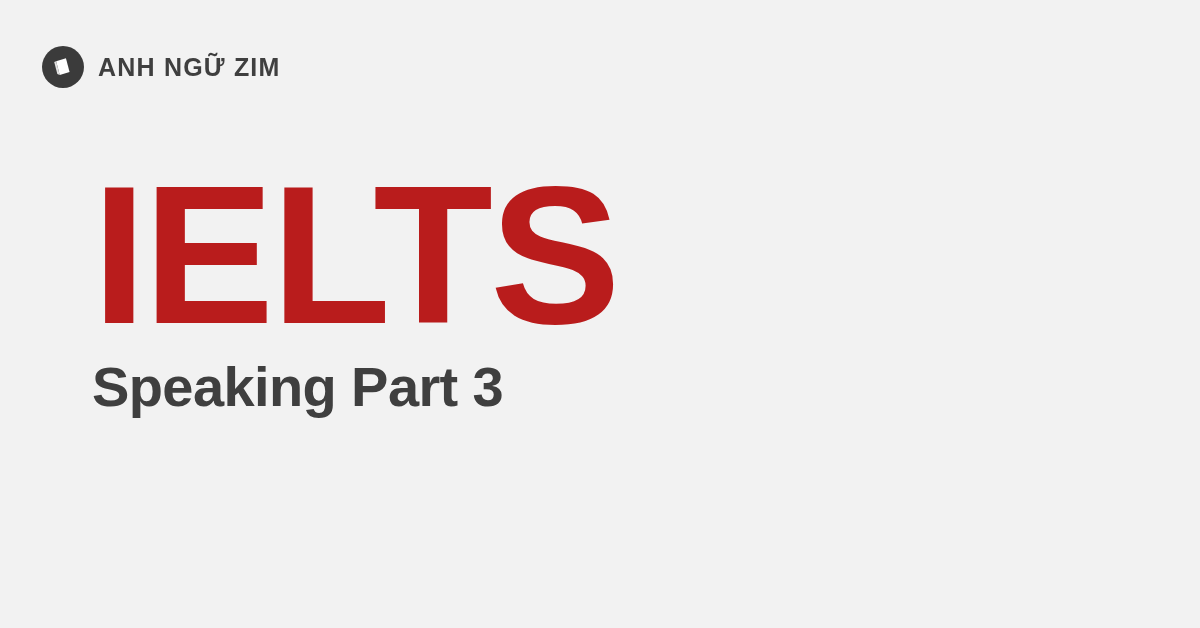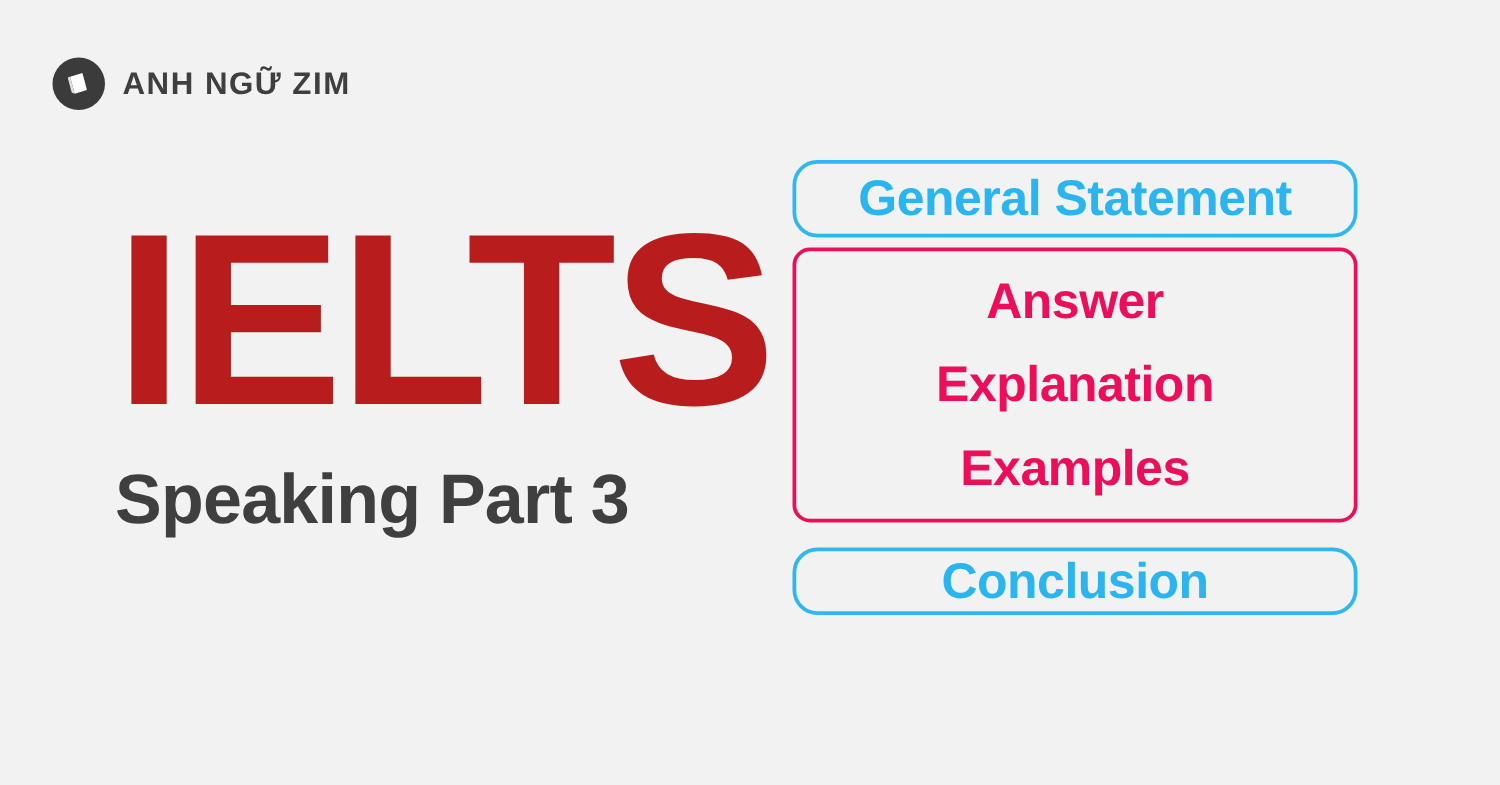--- a/index.html
+++ b/index.html
@@ -69,21 +69,21 @@
   .headline-main {
     font-size: 196px;
     font-weight: 700;
     color: #b91c1c;
     letter-spacing: -3px;
     line-height: 0.82;
     white-space: nowrap;
   }
 
   .headline-sub {
-    margin-top: 34px;
+    margin-top: 22px;
     font-size: 56px;
     font-weight: 700;
     color: #3f3f3f;
     letter-spacing: -0.6px;
     line-height: 1;
     white-space: nowrap;
   }
 
   
   .structure {
@@ -162,31 +162,14 @@
       </svg>
     </span>
     <span class="brand-name">ANH NGỮ ZIM</span>
   </div>
 
   <div class="headline">
     <div class="headline-main">IELTS</div>
     <div class="headline-sub">Speaking Part 3</div>
   </div>
 
-  <div class="structure">
-
-    <div class="struct-box outline-blue">
-      <div class="struct-line blue">General Statement</div>
-    </div>
-
-    <div class="struct-box outline-pink">
-      <div class="struct-line pink">Answer</div>
-      <div class="struct-line pink">Explanation</div>
-      <div class="struct-line pink">Examples</div>
-    </div>
-
-    <div class="struct-box outline-blue conclusion">
-      <div class="struct-line blue">Conclusion</div>
-    </div>
-
-  </div>
 
 </div>
 
 </body></html>

